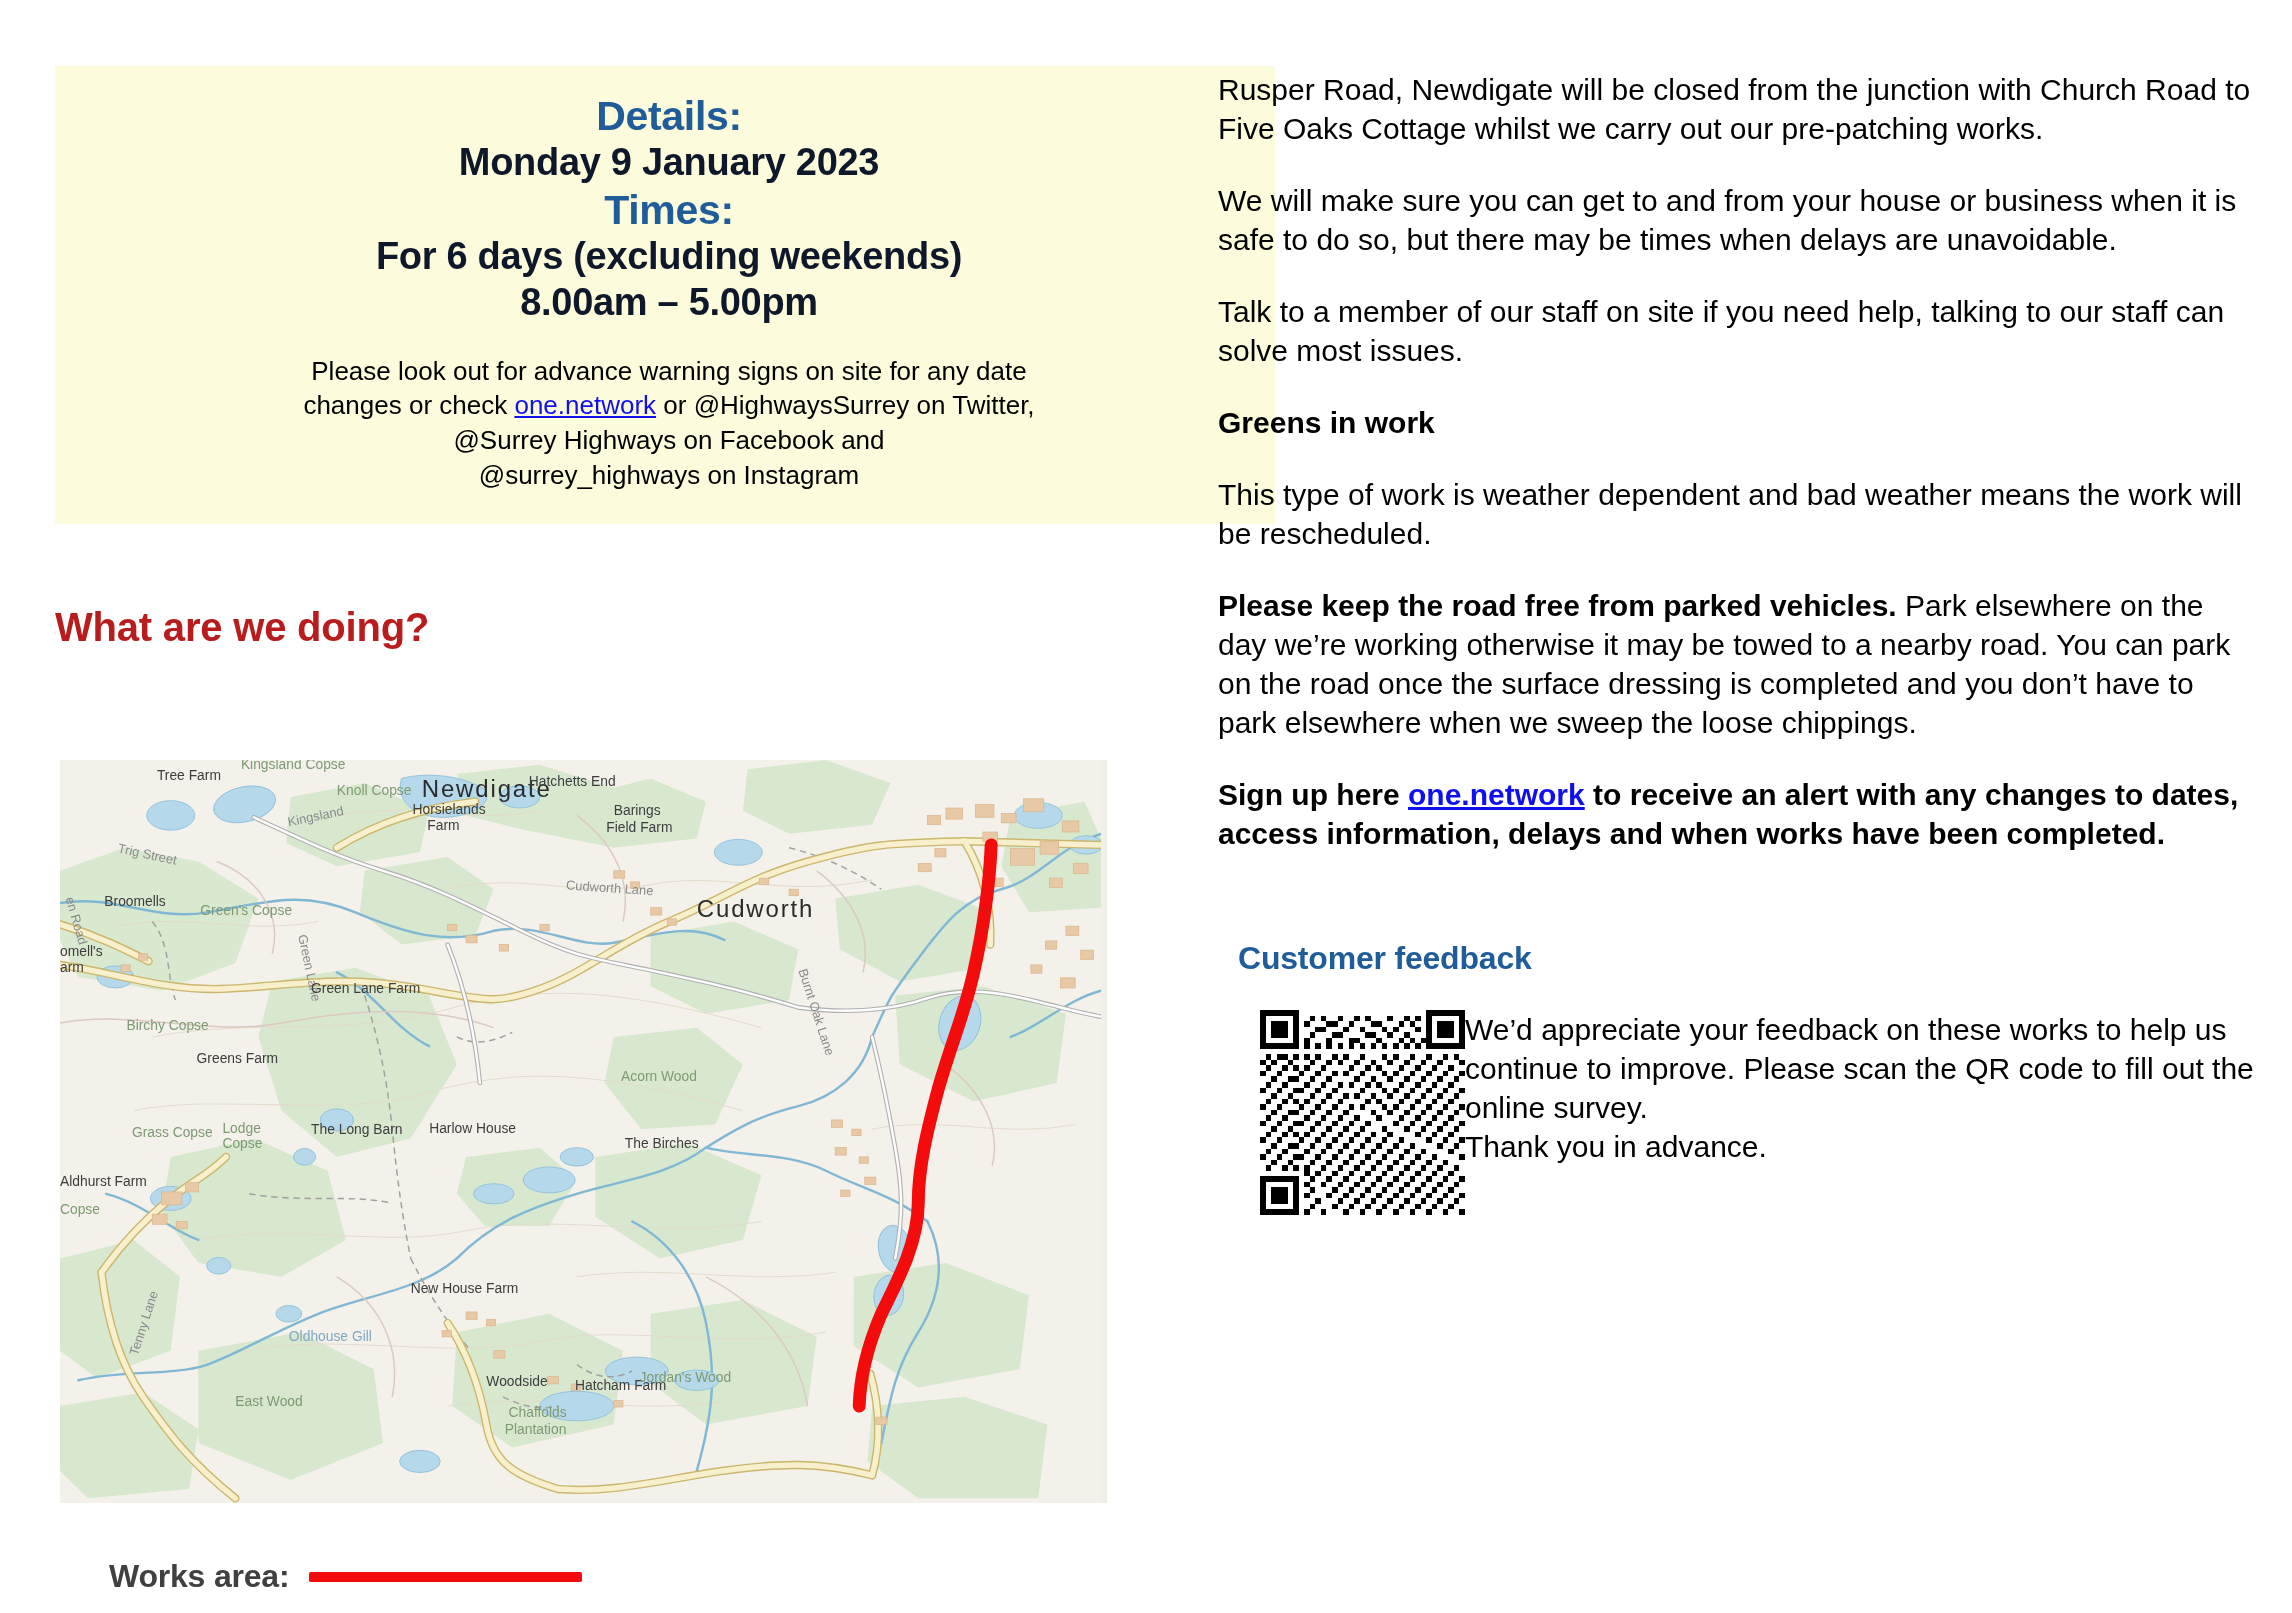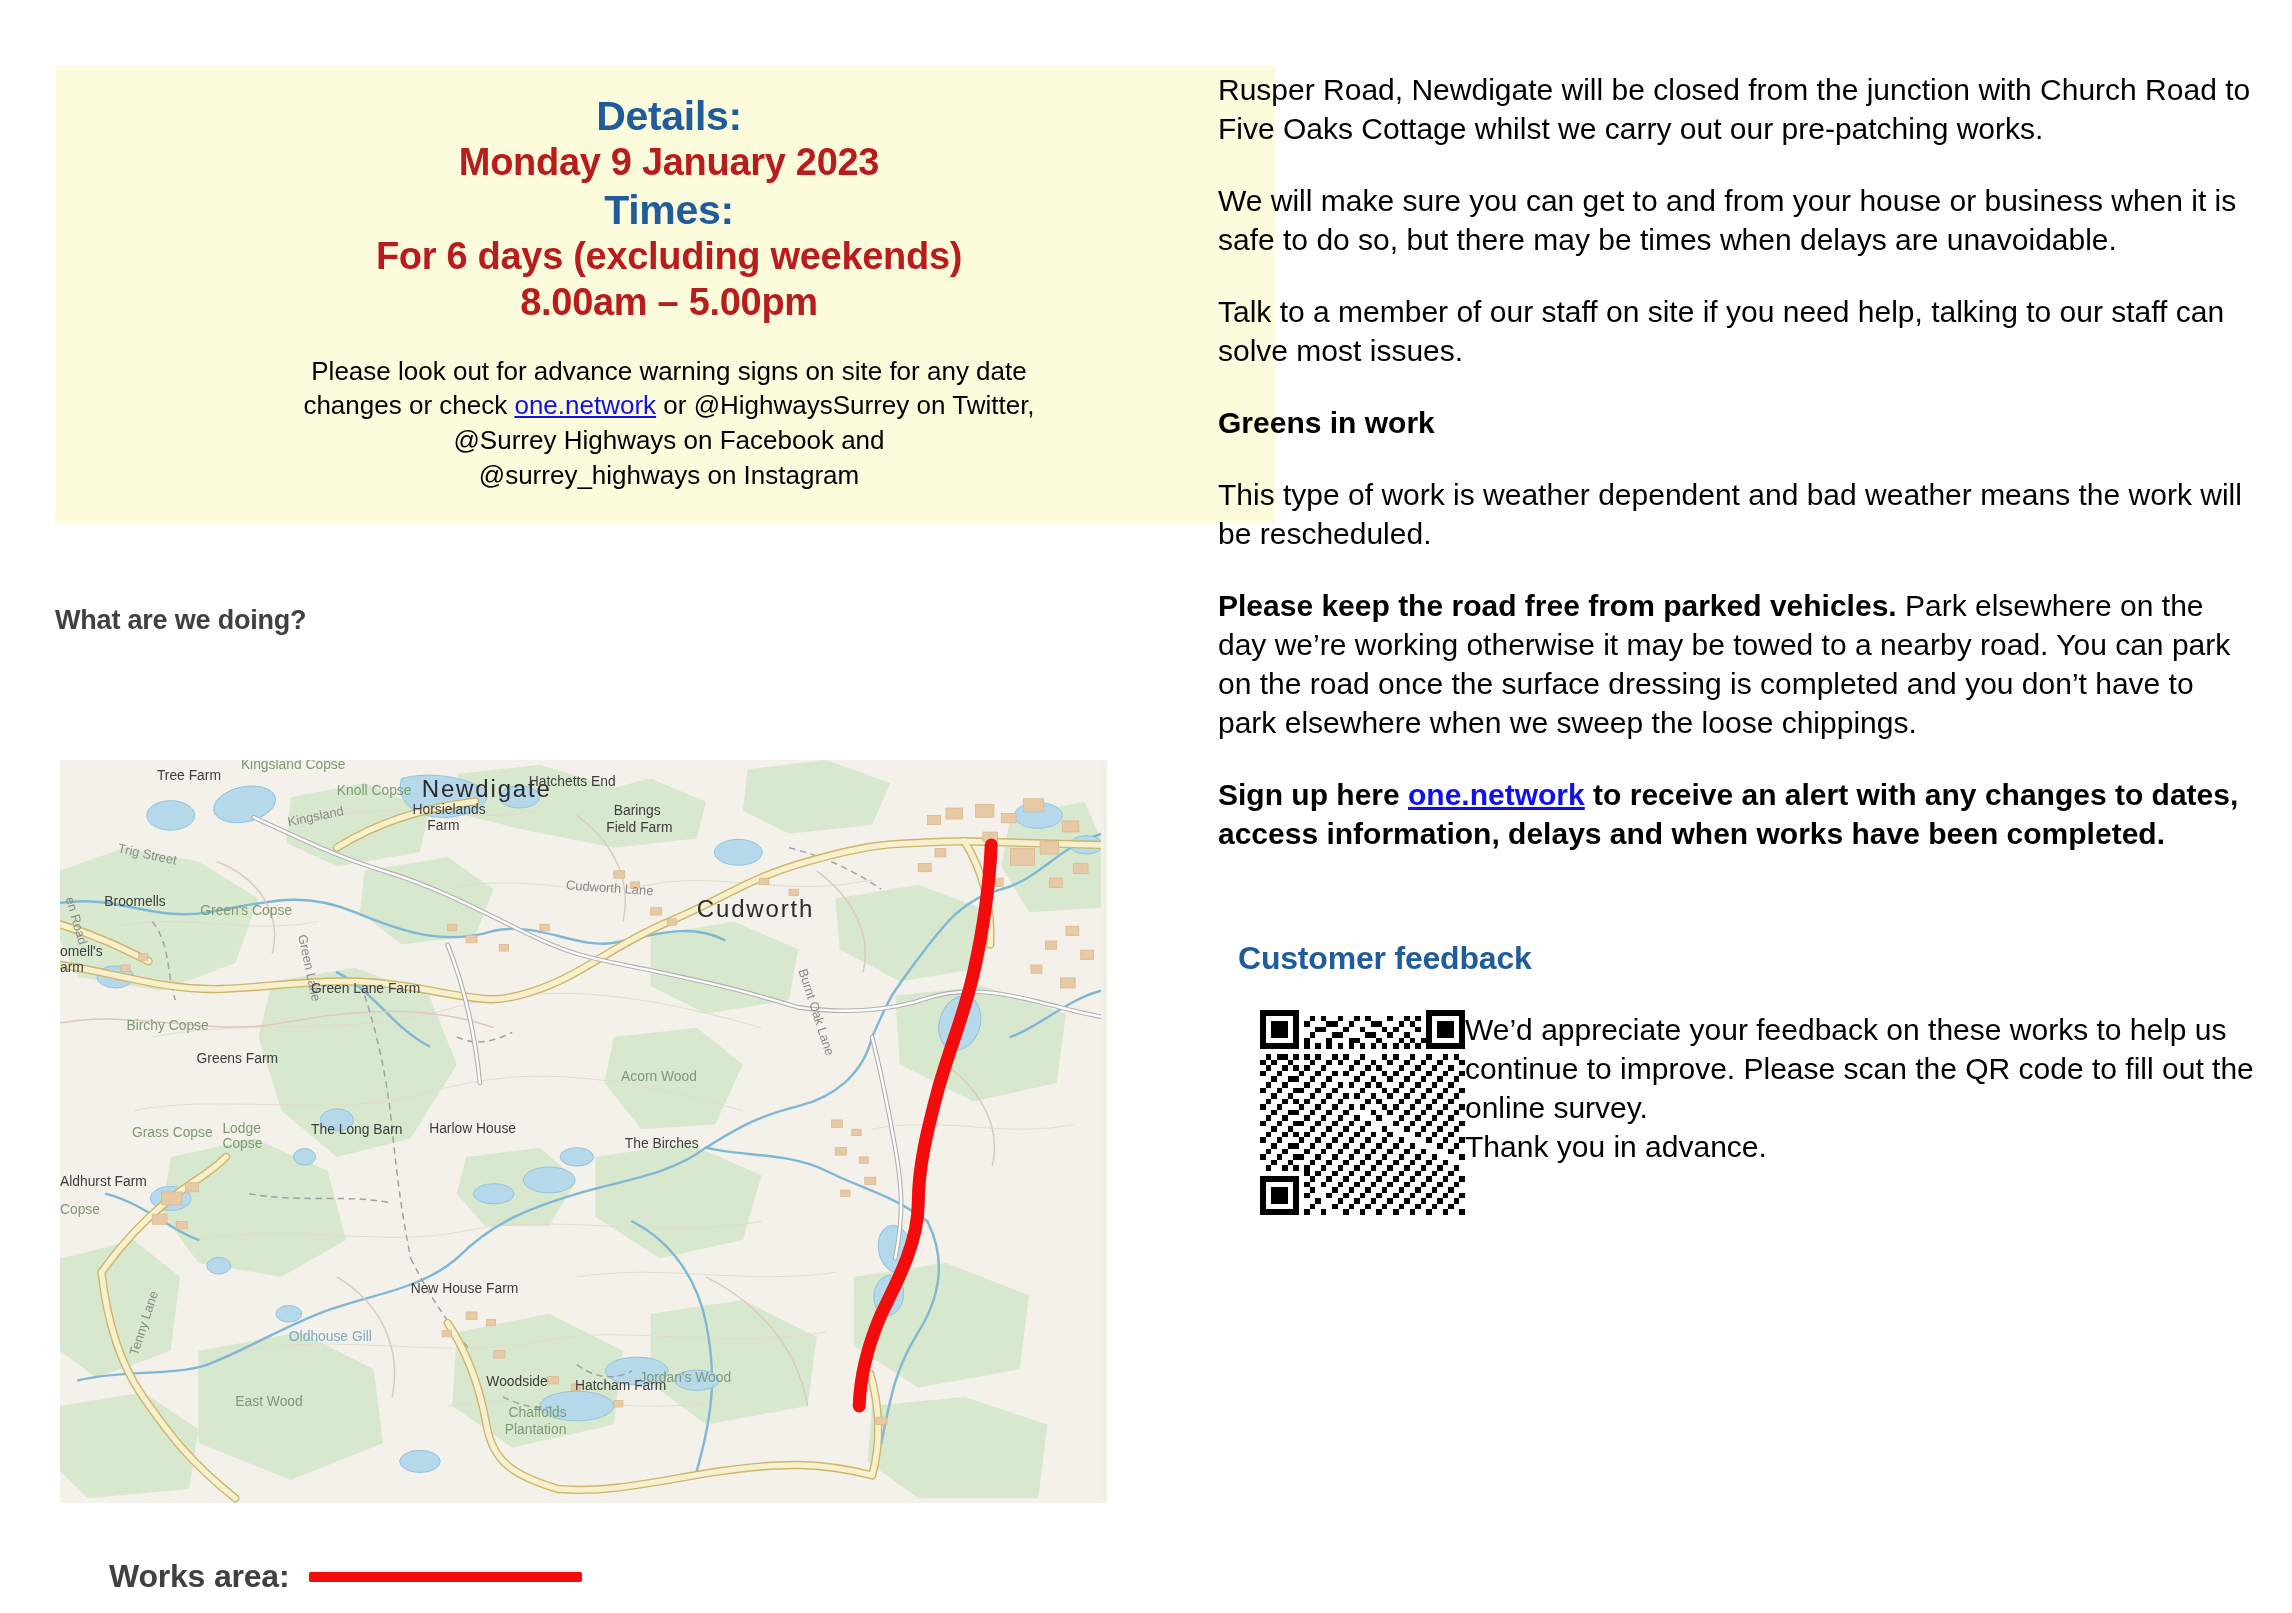--- a/index.html
+++ b/index.html
@@ -44,42 +44,42 @@
     font-size: 41px;
     font-weight: bold;
     color: #1f5c99;
     text-align: center;
     line-height: 1.18;
     letter-spacing: -0.3px;
   }
   .details-strong {
     font-size: 38px;
     font-weight: bold;
-    color: #b91c1c;
+    color: #0f172a;
     text-align: center;
     line-height: 1.2;
     letter-spacing: -0.3px;
   }
   .details-note {
     margin-top: 28px;
     font-size: 26px;
     color: #000;
     text-align: center;
     line-height: 1.34;
   }
   .details-note a,
   .inline-link {
     color: #1010ee;
     text-decoration: underline;
   }
 
   .sect-heading {
-    font-size: 27px;
+    font-size: 40px;
     font-weight: bold;
-    color: #404040;
+    color: #b91c1c;
     letter-spacing: -0.2px;
   }
   .body-text {
     font-size: 30px;
     line-height: 1.28;
     color: #000;
   }
 
   .what-block {
     position: absolute;

